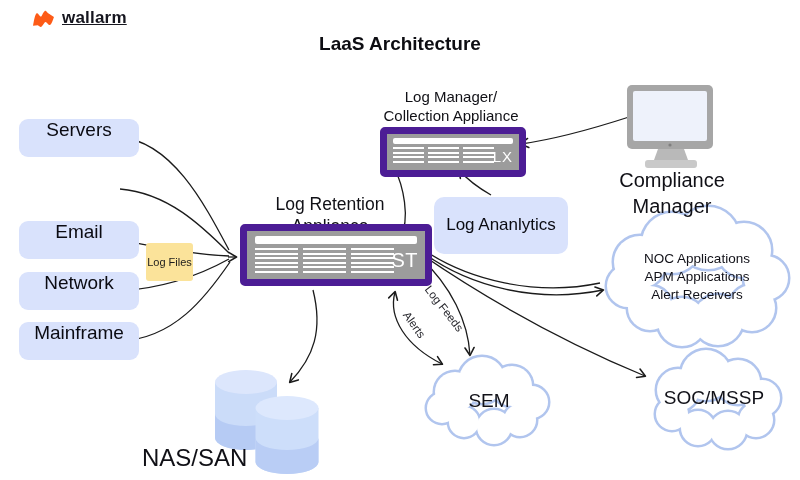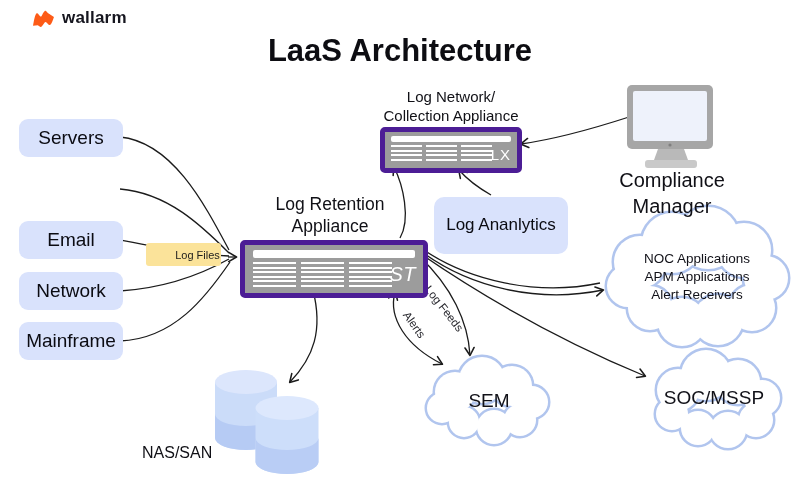--- a/index.html
+++ b/index.html
@@ -3,54 +3,54 @@
 <meta charset="utf-8">
 <style>
   html,body{margin:0;padding:0;background:#ffffff;}
   #canvas{position:relative;width:800px;height:480px;background:#ffffff;overflow:hidden;
           font-family:"Liberation Sans",sans-serif;color:#101016;}
   #wires{position:absolute;left:0;top:0;z-index:1;}
   .abs{position:absolute;z-index:2;}
 
   
   .brand{left:32px;top:8px;display:flex;align-items:center;gap:7px;}
-  .brand-name{font-size:17px;font-weight:700;color:#16161f;letter-spacing:0.2px;}
-
-  
-  .title{left:0;top:33px;width:800px;text-align:center;font-size:31px;font-weight:700;color:#0d0d12;}
-
-  
-  .src-box{left:19px;width:104px;height:38px;background:#d9e2fc;border-radius:9px;
-           display:flex;align-items:center;justify-content:center;font-size:19px;color:#0b0b12;}
-
-  
-  .tag{left:146px;top:243px;width:47px;height:23px;background:#fbe39a;border-radius:3px;
-       display:flex;align-items:center;justify-content:center;font-size:11px;color:#1c1c1c;padding-left:28px;}
-
-  
-  .appliance{background:#9c9c9c;border:5px solid #4c1d95;border-radius:5px;}
+  .brand-name{font-size:17px;font-weight:700;color:#16161f;letter-spacing:0.2px;text-decoration:underline;}
+
+  
+  .title{left:0;top:33px;width:800px;text-align:center;font-size:19px;font-weight:700;color:#0d0d12;}
+
+  
+  .src-box{left:19px;width:120px;height:38px;background:#d9e2fc;border-radius:9px;
+           display:flex;align-items:flex-start;justify-content:center;font-size:19px;color:#0b0b12;}
+
+  
+  .tag{left:146px;top:243px;width:47px;height:38px;background:#fbe39a;border-radius:3px;
+       display:flex;align-items:center;justify-content:center;font-size:11px;color:#1c1c1c;}
+
+  
+  .appliance{background:#9c9c9c;border:7px solid #4c1d95;border-radius:5px;}
   .app-topbar{position:absolute;background:#ffffff;border-radius:2px;}
   .vent{position:absolute;background:repeating-linear-gradient(to bottom,
         #ffffff 0px,#ffffff 2px,rgba(0,0,0,0) 2px,rgba(0,0,0,0) 4.6px);}
   .badge{position:absolute;color:#ffffff;font-family:"Liberation Sans",sans-serif;}
 
-  .st-app{left:240px;top:240px;width:178px;height:48px;font-style:italic;}
+  .st-app{left:240px;top:224px;width:178px;height:48px;}
   .st-app .app-topbar{left:8px;right:8px;top:5px;height:8px;}
   .st-badge{right:7px;bottom:7px;font-size:20px;letter-spacing:0.5px;}
 
   .lx-app{left:380px;top:127px;width:132px;height:36px;}
   .lx-app .app-topbar{left:6px;right:6px;top:4px;height:6px;}
   .lx-badge{right:6px;bottom:5px;font-size:15px;letter-spacing:1px;}
 
   
   .node-label{text-align:center;line-height:1.28;}
   .retention-label{left:230px;top:193px;width:200px;font-size:17.5px;}
   .monitor-label{left:365px;top:87px;width:172px;font-size:15px;}
   .compliance-label{left:579px;top:168px;width:186px;font-size:20px;}
-  .nas-label{left:142px;top:444px;width:100px;font-size:16px;text-align:left;}
+  .nas-label{left:142px;top:444px;width:100px;font-size:24px;text-align:center;}
 
   
   .analytics-box{left:434px;top:197px;width:134px;height:57px;background:#d9e2fc;border-radius:10px;
                  display:flex;flex-direction:column;align-items:center;justify-content:center;
                  font-size:17px;line-height:1.3;color:#0b0b12;}
 
   
   text{font-family:"Liberation Sans",sans-serif;fill:#111118;}
   .cloud-small{font-size:13.5px;}
   .cloud-big{font-size:19px;}
@@ -222,21 +222,21 @@
   </div>
   <div class="abs appliance st-app">
     <div class="app-topbar"></div>
     <div class="vent" style="left:8px;top:17px;width:43px;height:26px"></div>
     <div class="vent" style="left:56px;top:17px;width:43px;height:26px"></div>
     <div class="vent" style="left:104px;top:17px;width:43px;height:26px"></div>
     <div class="badge st-badge">ST</div>
   </div>
 
   <div class="abs node-label monitor-label">
-    <div>Log Network/</div>
+    <div>Log Manager/</div>
     <div>Collection Appliance</div>
   </div>
   <div class="abs appliance lx-app">
     <div class="app-topbar"></div>
     <div class="vent" style="left:6px;top:13px;width:31px;height:17px"></div>
     <div class="vent" style="left:41px;top:13px;width:31px;height:17px"></div>
     <div class="vent" style="left:76px;top:13px;width:31px;height:17px"></div>
     <div class="badge lx-badge">LX</div>
   </div>
 

